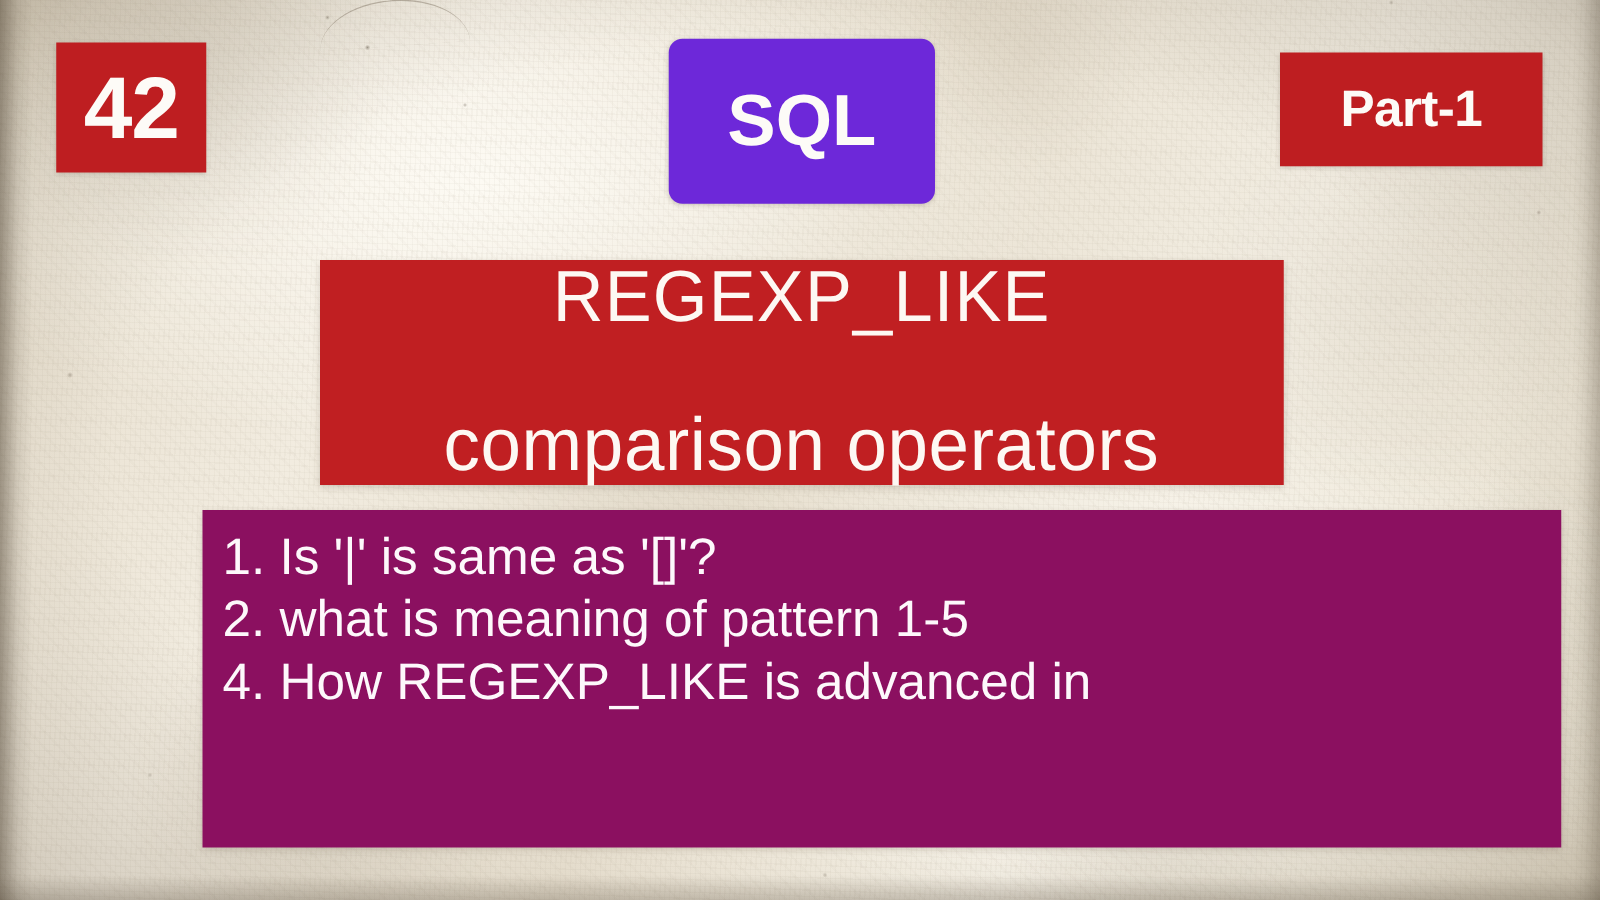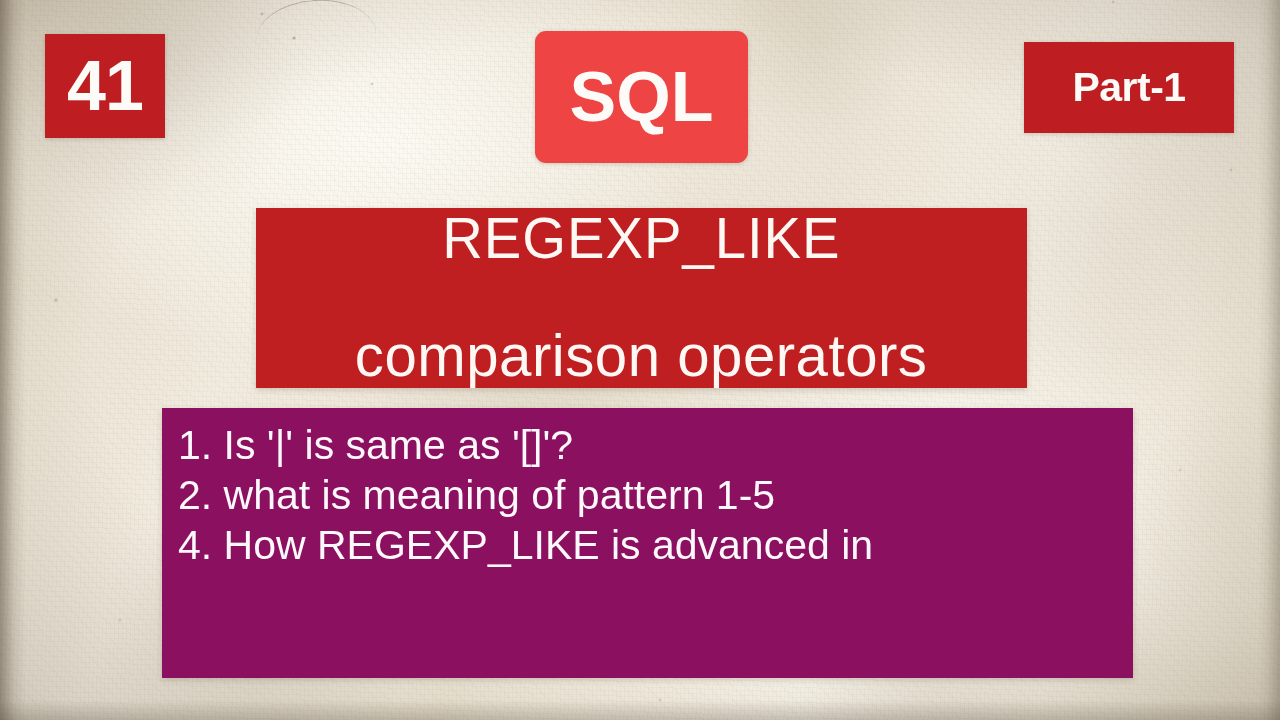--- a/index.html
+++ b/index.html
@@ -101,23 +101,23 @@
   #badge-number {
     left: 45px; top: 34px;
     width: 120px; height: 104px;
     background: #be1e21;
     font-size: 70px;
     letter-spacing: -1px;
   }
   #badge-sql {
     left: 535px; top: 31px;
     width: 213px; height: 132px;
-    background: #ef4444;
+    background: #6d28d9;
     border-radius: 11px;
-    font-size: 70px;
+    font-size: 58px;
     letter-spacing: 0px;
   }
   #badge-part {
     left: 1024px; top: 42px;
     width: 210px; height: 91px;
     background: #be1e21;
     font-size: 41px;
     letter-spacing: -0.5px;
   }
 
@@ -142,21 +142,21 @@
     white-space: nowrap;
     transform: scaleX(0.97);
   }
   #title-panel .tline.l1 { margin-bottom: 6px; letter-spacing: 1px; }
   #title-panel .tline.l2 { font-size: 60px; letter-spacing: 0.5px; }
 
   
   #questions-panel {
     position: absolute;
     left: 162px; top: 408px;
-    width: 971px; height: 270px;
+    width: 1087px; height: 270px;
     background: #8b1060;
     padding: 12px 16px 10px 16px;
     box-sizing: border-box;
     box-shadow: 0 2px 6px rgba(60,44,30,0.18);
   }
   #questions-panel .qline {
     color: #fdf8fb;
     font-size: 41px;
     line-height: 50px;
     font-weight: 400;
@@ -172,21 +172,21 @@
   <div class="bg-base"></div>
   <div class="bg-fibers"></div>
   <div class="bg-mottle"></div>
   <div class="bg-specks"></div>
   <div class="bg-crack"></div>
   <div class="bg-vignette"></div>
   <div class="bg-edge-l"></div>
   <div class="bg-edge-r"></div>
   <div class="bg-edge-b"></div>
 
-  <div class="badge" id="badge-number">41</div>
+  <div class="badge" id="badge-number">42</div>
 
   <div class="badge" id="badge-sql">SQL</div>
 
   <div class="badge" id="badge-part">Part-1</div>
 
   <div id="title-panel">
     <div class="tline l1">REGEXP_LIKE</div>
     <div class="tline l2">comparison operators</div>
   </div>
 

